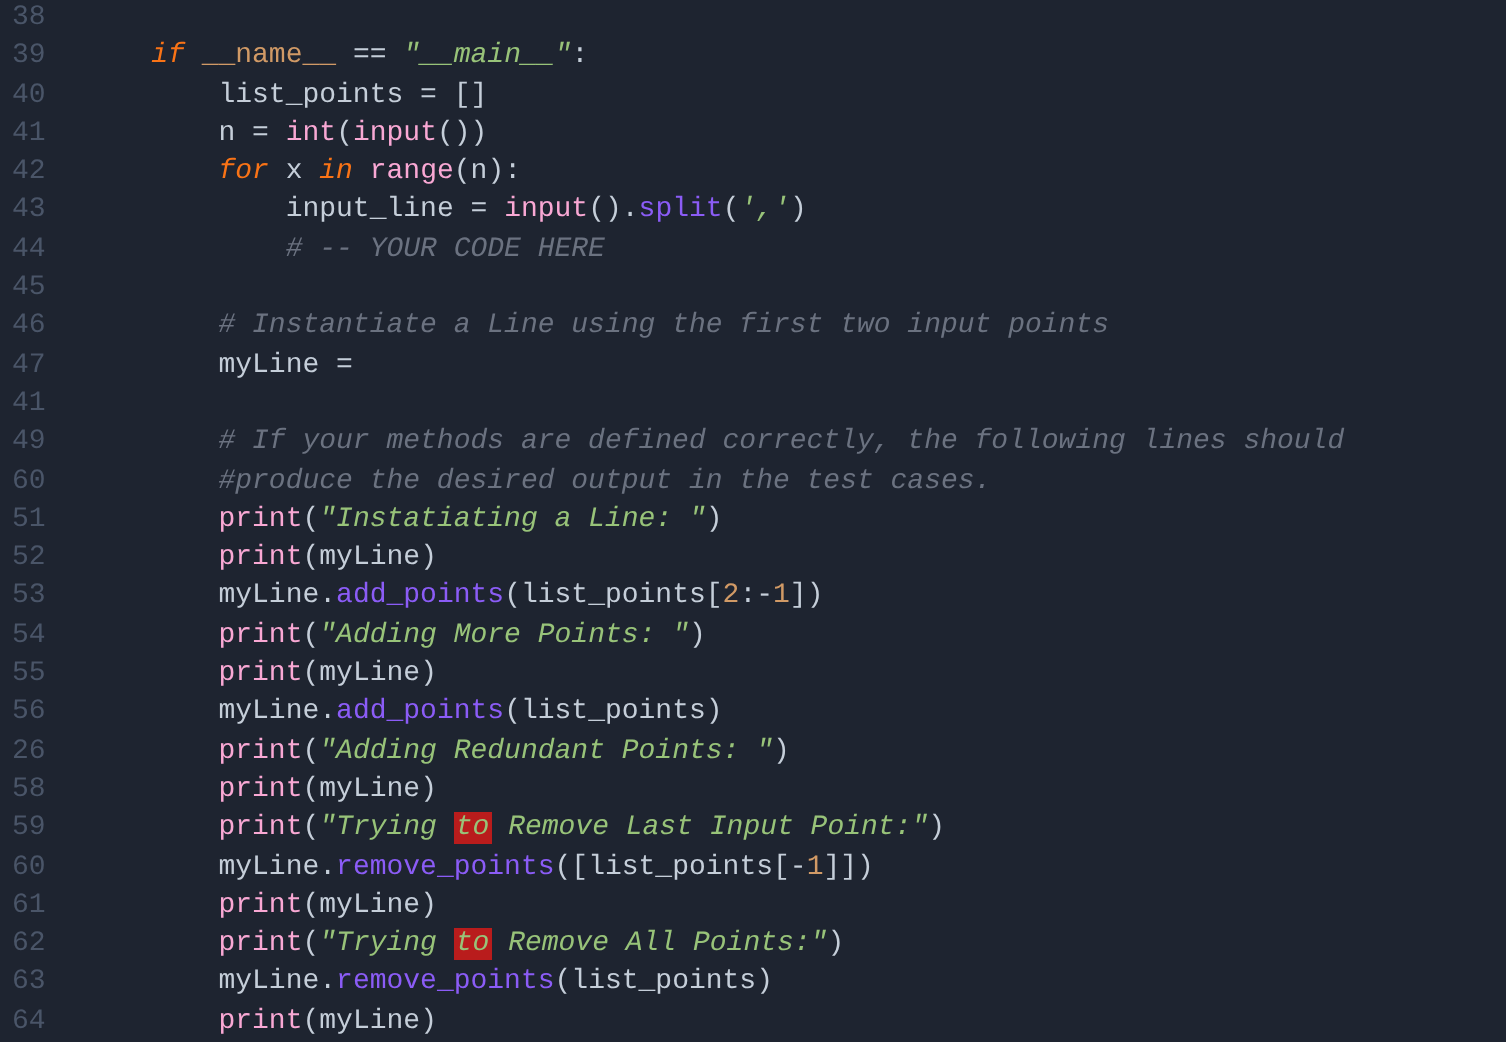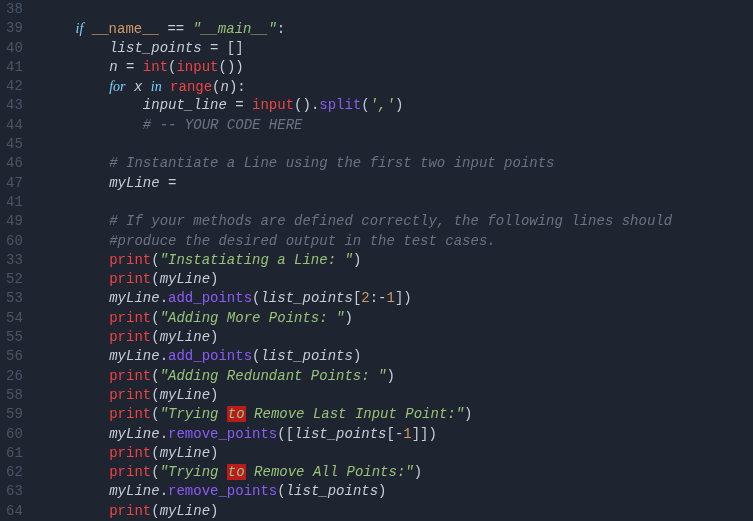--- a/index.html
+++ b/index.html
@@ -30,29 +30,29 @@
   }
   .code {
     flex: 1;
     color: #c5ced9;
     white-space: pre;
     padding-left: 4px;
   }
   .code-line {
     height: 19.3px;
   }
-  .kw { color: #7dd3fc; font-style: italic; font-family: Liberation Serif, serif; }
-  .builtin { color: #ef4444; }
+  .kw { color: #f97316; font-style: italic; }
+  .builtin { color: #f9a8d4; }
   .fn { color: #8b5cf6; }
   .str { color: #98c379; font-style: italic; }
   .cm { color: #6b7280; font-style: italic; text-align: right; }
   .num { color: #d19a66; }
   .op { color: #c5ced9; }
   .punct { color: #c5ced9; }
-  .var { color: #c5ced9; font-style: italic; }
+  .var { color: #c5ced9; }
   .dunder { color: #d19a66; }
   .hl { background: #b91c1c; color: #98c379; font-style: italic; padding: 0 1px; }
 </style>
 </head>
 <body>
 
 <div class="editor">
   <div class="gutter" id="gutter">
       <div>38</div>
       <div>39</div>
@@ -60,21 +60,21 @@
       <div>41</div>
       <div>42</div>
       <div>43</div>
       <div>44</div>
       <div>45</div>
       <div>46</div>
       <div>47</div>
       <div>41</div>
       <div>49</div>
       <div>60</div>
-      <div>33</div>
+      <div>51</div>
       <div>52</div>
       <div>53</div>
       <div>54</div>
       <div>55</div>
       <div>56</div>
       <div>26</div>
       <div>58</div>
       <div>59</div>
       <div>60</div>
       <div>61</div>

